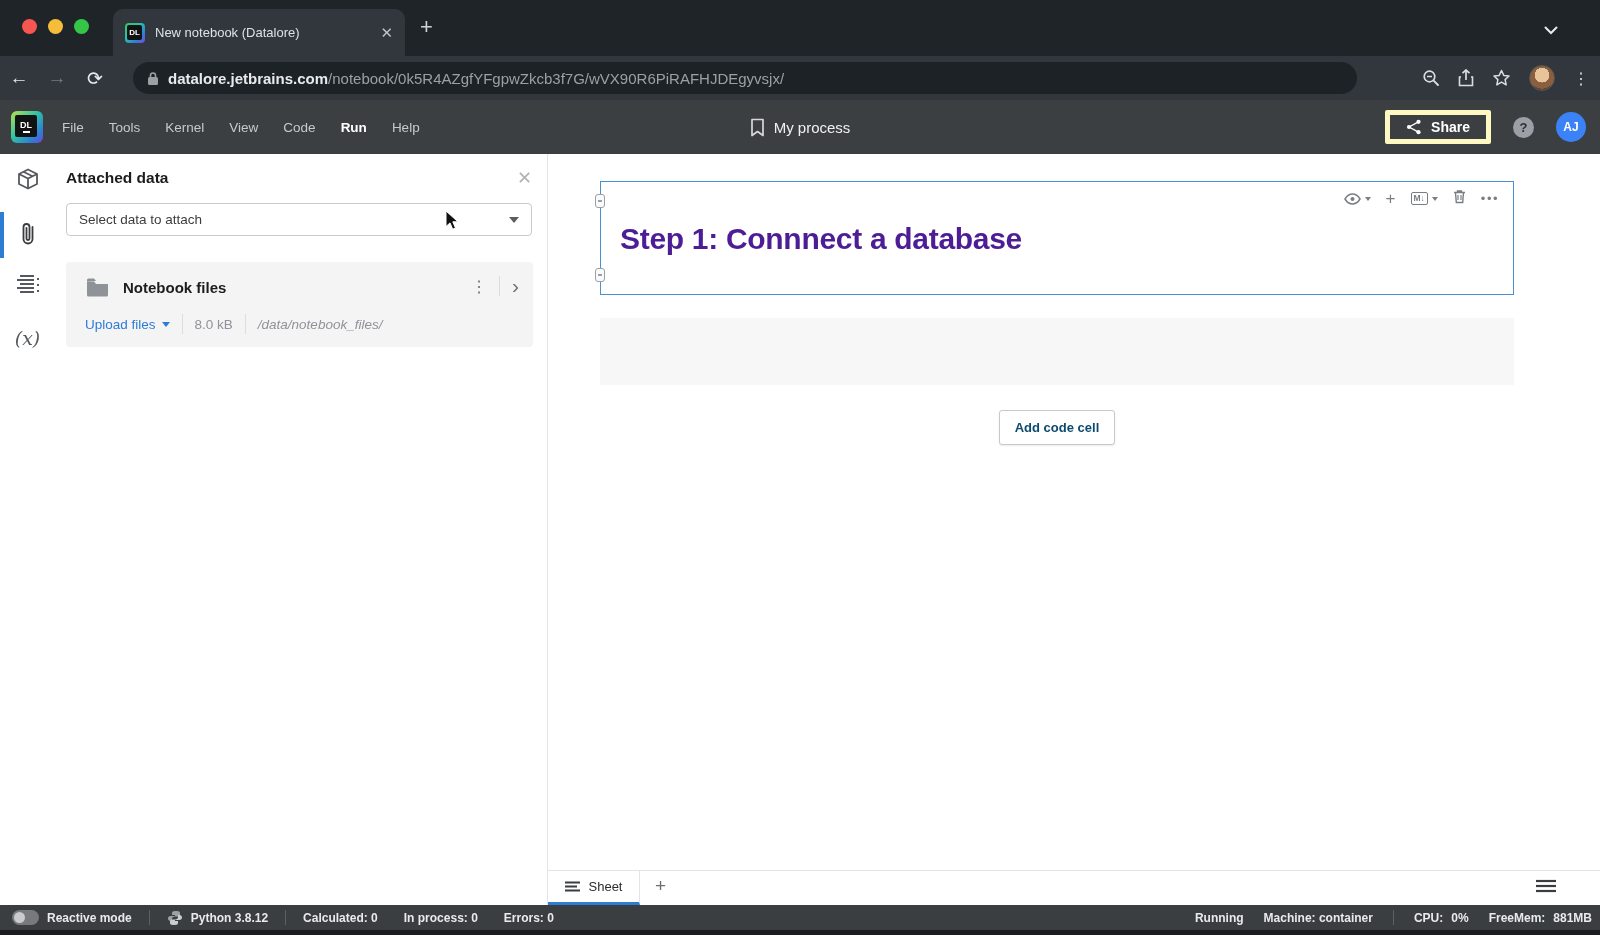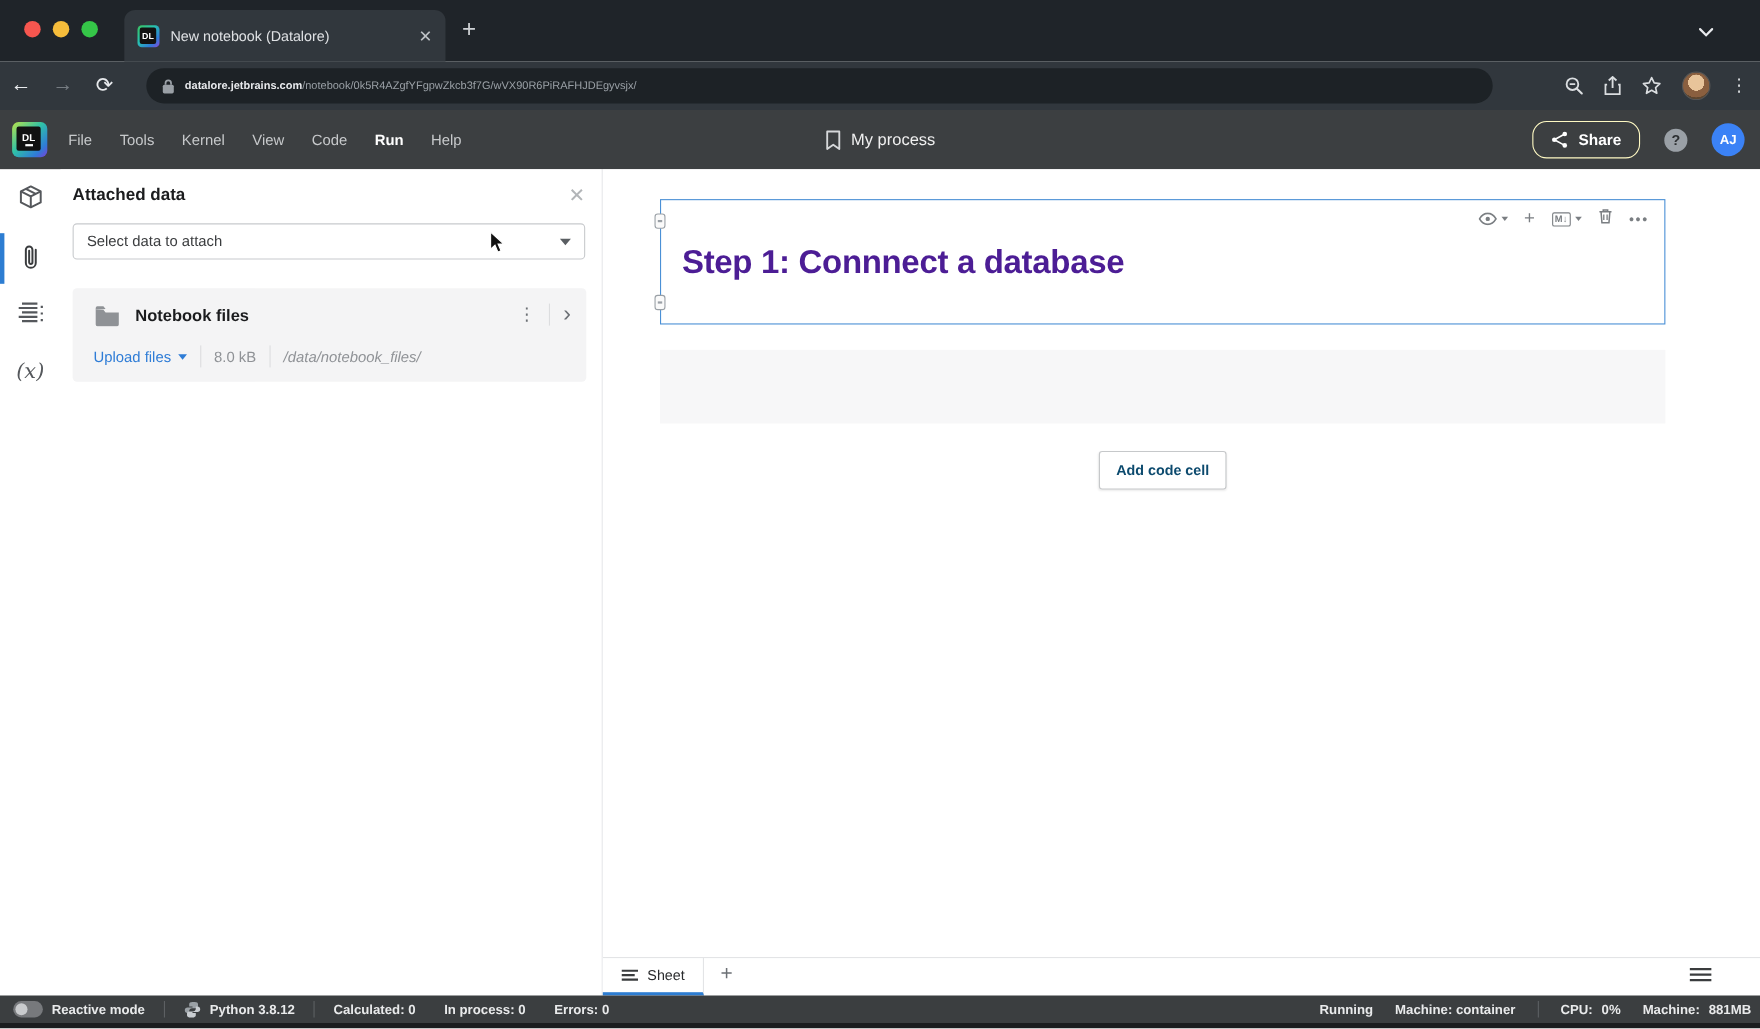--- a/index.html
+++ b/index.html
@@ -24,21 +24,21 @@
   .tab-close { color:#bfc3c7; font-size:15px; cursor:default; }
   .newtab { position:absolute; left:420px; top:16px; color:#cfd2d6; font-size:22px; line-height:22px; }
   .strip-chevron { position:absolute; right:42px; top:21px; color:#e8eaed; }
 
   
   .toolbar { position:absolute; left:0; top:56px; width:1600px; height:44px; background:#31373d; display:flex; align-items:center; }
   .nav-ic { width:38px; text-align:center; font-size:19px; color:#e8eaed; }
   .nav-ic.disabled { color:#767c82; }
   .urlbar { position:absolute; left:133px; top:6px; width:1224px; height:32px; background:#1d2226;
     border-radius:16px; display:flex; align-items:center; padding:0 14px; gap:9px; }
-  .url-text { font-size:10px; white-space:nowrap; overflow:hidden; }
+  .url-text { font-size:15px; white-space:nowrap; overflow:hidden; }
   .url-domain { color:#e8eaed; font-weight:bold; }
   .url-path { color:#9aa0a6; }
   .tb-right { position:absolute; right:10px; top:0; height:44px; display:flex; align-items:center; gap:18px; }
   .tb-ic { color:#dadde0; display:flex; align-items:center; }
   .avatar-photo { width:26px; height:26px; border-radius:50%;
     background:radial-gradient(circle at 50% 38%, #e8c49a 0 38%, #8a5f3f 39% 70%, #5d4630 71% 100%); border:1px solid #555; }
   .kebab { color:#dadde0; font-size:16px; letter-spacing:1px; }
 
   
   .dlheader { position:absolute; left:0; top:100px; width:1600px; height:54px; background:#3c3f41; display:flex; align-items:center; }
@@ -47,21 +47,21 @@
   .dl-logo .sq { position:absolute; left:4px; top:4px; width:22px; height:22px; background:#121212; border-radius:2px;
     color:#fff; font-size:9px; font-weight:bold; display:flex; align-items:center; justify-content:center; flex-direction:column; }
   .dl-logo .sq i { display:block; width:7px; height:2px; background:#fff; margin-top:1px; }
   .menus { position:absolute; left:62px; top:0; height:54px; display:flex; align-items:center; gap:25px; }
   .menu-item { color:#c7c9cb; font-size:13.5px; }
   .menu-item.active { color:#ffffff; font-weight:bold; }
   .report { position:absolute; left:0; right:0; top:0; height:54px; display:flex; align-items:center; justify-content:center; gap:9px; pointer-events:none; }
   .report * { pointer-events:auto; }
   .report-label { color:#f0f0f0; font-size:15px; }
   .hdr-right { position:absolute; right:14px; top:0; height:54px; display:flex; align-items:center; gap:22px; }
-  .share-btn { border:1px solid #fef9c3; border-radius:13px; height:34px; padding:0 16px; display:flex; align-items:center; gap:9px; color:#fff; }
+  .share-btn { border:5px solid #fef9c3; border-radius:2px; height:34px; padding:0 16px; display:flex; align-items:center; gap:9px; color:#fff; }
   .share-btn span { font-size:14px; font-weight:bold; color:#fff; }
   .help-circle { width:21px; height:21px; border-radius:50%; background:#9aa0a6; color:#2c2f31; font-size:13px; font-weight:bold;
     display:flex; align-items:center; justify-content:center; }
   .aj { width:30px; height:30px; border-radius:50%; background:#3b82f6; color:#fff; font-size:12px; font-weight:bold;
     display:flex; align-items:center; justify-content:center; }
 
   
   .appbody { position:absolute; left:0; top:154px; width:1600px; height:751px; background:#fff; }
   .rail { position:absolute; left:0; top:0; width:55px; height:751px; }
   .rail-item { position:absolute; left:0; width:55px; height:44px; display:flex; align-items:center; justify-content:center; color:#5a5e62; }
@@ -388,20 +388,20 @@
     </div>
     <div class="sb-right">
       <span>Running</span>
       <span>Machine: container</span>
       <span class="sb-sep"></span>
       <span class="sb-item">
         <span>CPU:</span>
         <span>0%</span>
       </span>
       <span class="sb-item">
-        <span>Machine:</span>
+        <span>FreeMem:</span>
         <span>881MB</span>
       </span>
     </div>
   </div>
   <div class="bottomstrip"></div>
 
 </div>
 
 </body></html>

